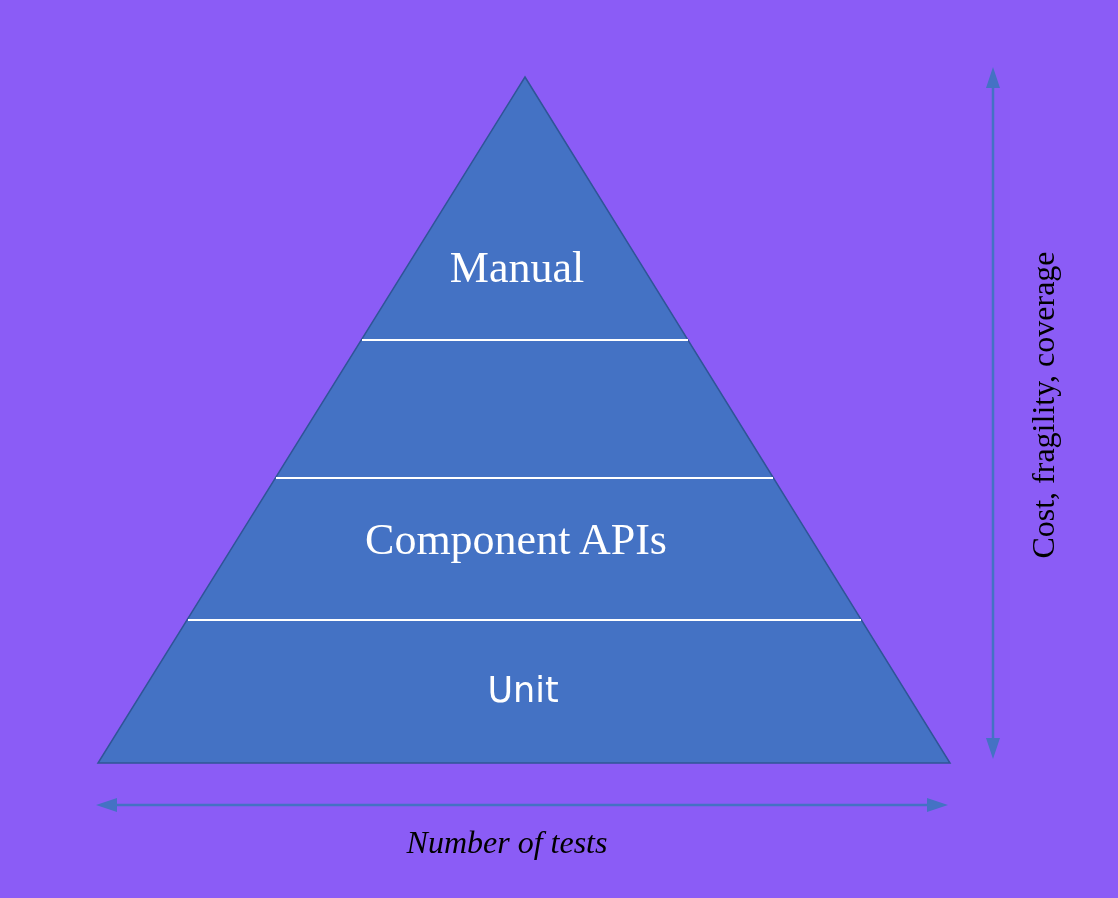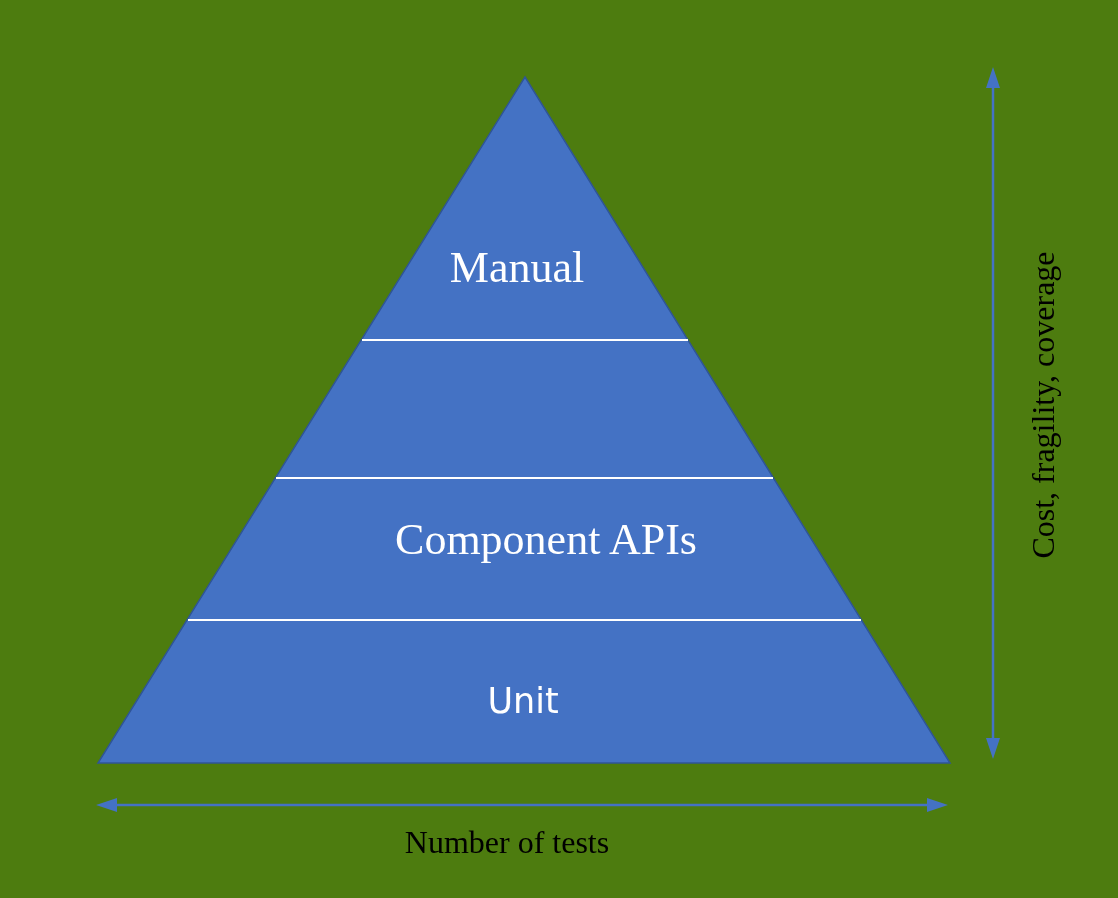--- a/index.html
+++ b/index.html
@@ -5,21 +5,21 @@
   html, body {
     margin: 0;
     padding: 0;
     background: #ffffff;
     font-family: "Liberation Serif", serif;
   }
   .stage {
     position: relative;
     width: 1118px;
     height: 898px;
-    background: #4d7c0f;
+    background: #8b5cf6;
     overflow: hidden;
   }
   .stage svg {
     position: absolute;
     left: 0;
     top: 0;
   }
   .label {
     position: absolute;
     white-space: nowrap;
@@ -30,21 +30,20 @@
   .layer-label {
     color: #ffffff;
     font-family: "Liberation Serif", serif;
     font-size: 44px;
   }
   .layer-label-unit {
     color: #ffffff;
     font-family: "DejaVu Sans", "Liberation Sans", sans-serif;
     font-size: 35px;
     font-weight: 500;
-    margin-top: 11px;
   }
   .axis-label {
     color: #000000;
     font-family: "Liberation Serif", serif;
     font-size: 32px;
   }
   .axis-label-vertical {
     transform: translate(-50%, -50%) rotate(-90deg);
   }
 </style>
@@ -70,21 +69,21 @@
     <g>
       <line x1="114" y1="805" x2="930" y2="805" stroke-width="2.5" stroke="#4472C4"></line>
       <polygon points="96,805 117,798 117,812" fill="#4472C4"></polygon>
       <polygon points="948,805 927,798 927,812" fill="#4472C4"></polygon>
     </g>
   </svg>
 
   <div class="label layer-label" style="left:517px; top:268px;">Manual</div>
 
 
-  <div class="label layer-label" style="left:516px; top:540px;margin-left:30px;">Component APIs</div>
+  <div class="label layer-label" style="left:516px; top:540px;">Component APIs</div>
 
   <div class="label layer-label-unit" style="left:523px; top:690px;">Unit</div>
 
-  <div class="label axis-label" style="left:507px; top:842px;">Number of tests</div>
+  <div class="label axis-label" style="left:507px; top:842px;font-style:italic;">Number of tests</div>
 
   <div class="label axis-label axis-label-vertical" style="left:1043px; top:405px;">Cost, fragility, coverage</div>
 
 </div>
 
 </body></html>

